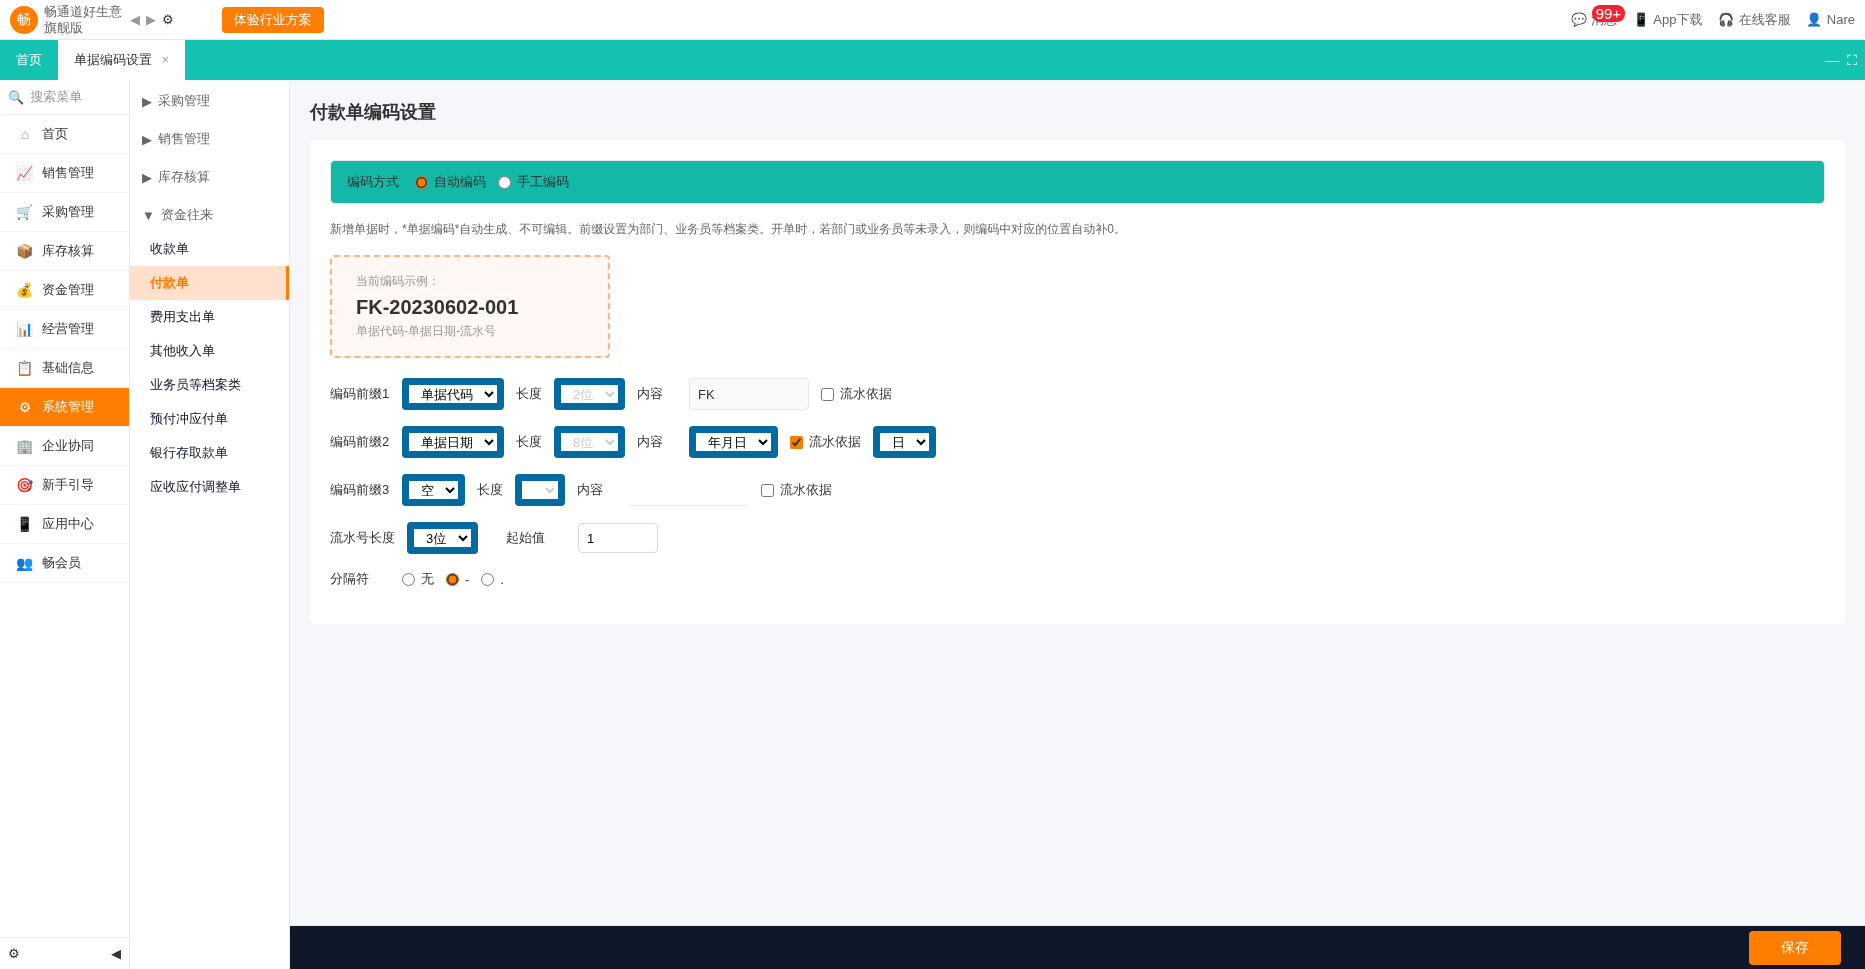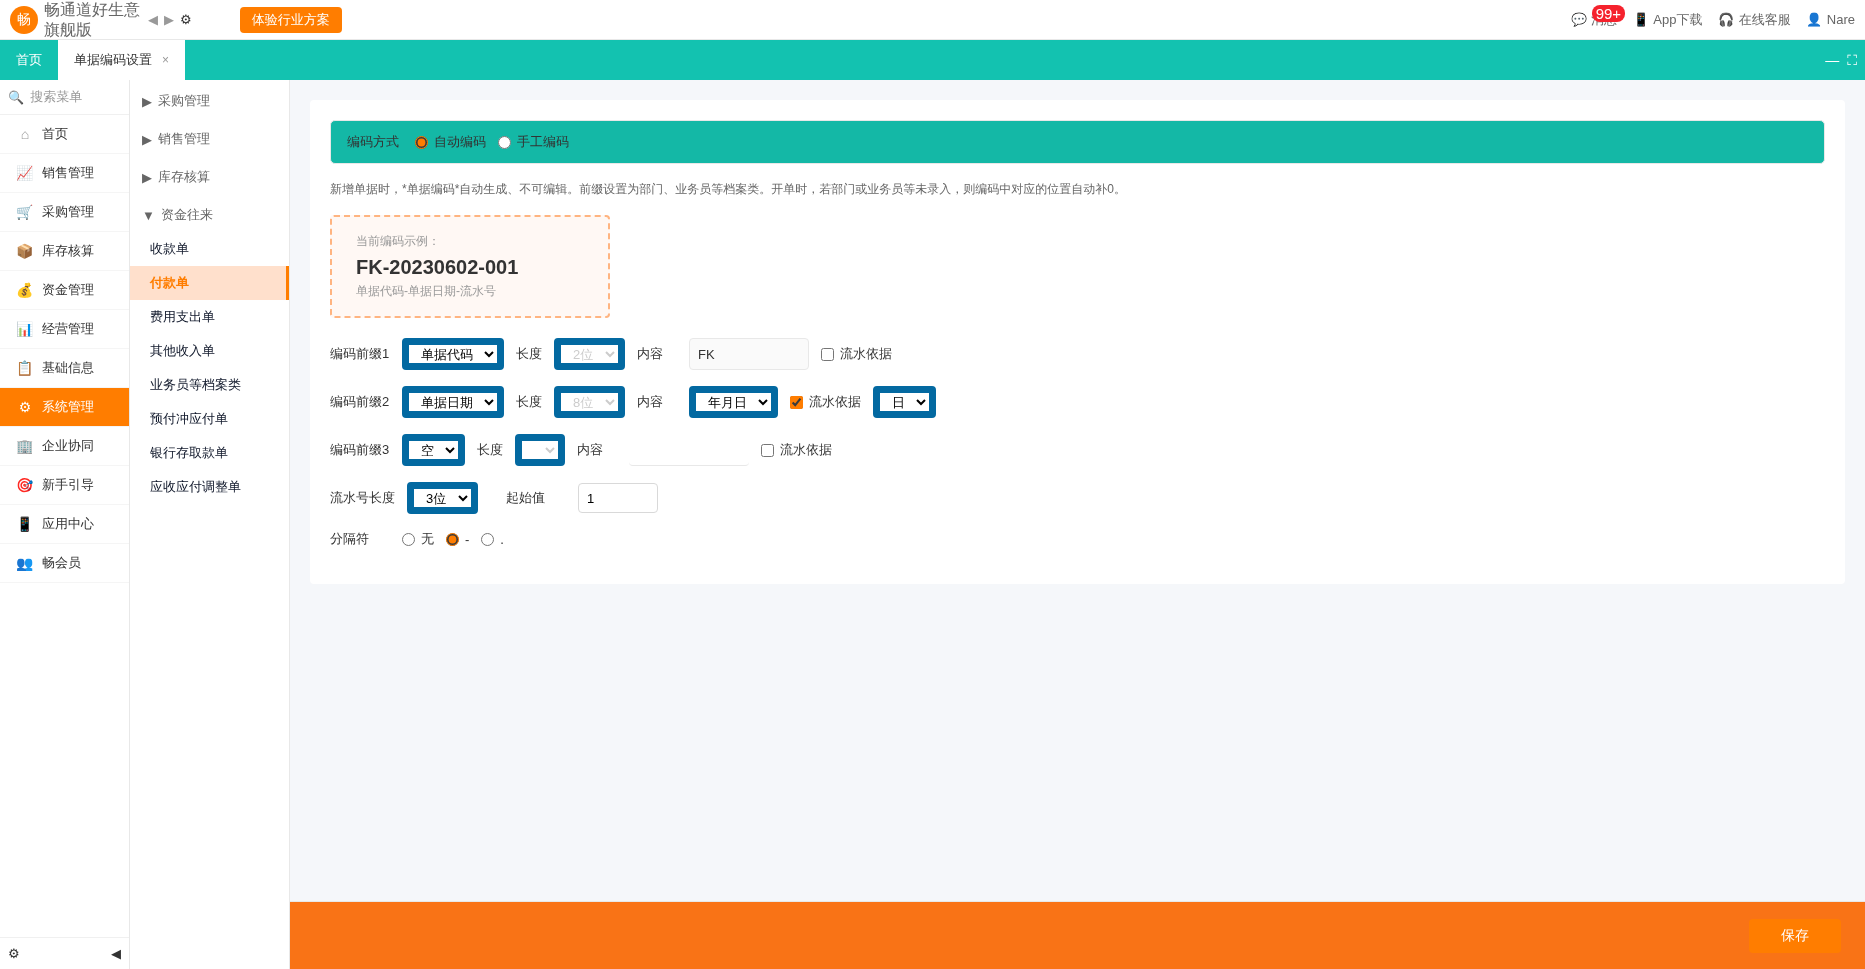--- a/index.html
+++ b/index.html
@@ -3,21 +3,21 @@
   <meta charset="utf-8">
   <style>
     * { box-sizing: border-box; margin: 0; padding: 0; }
     body { font-family: 'Microsoft YaHei', Arial, sans-serif; font-size: 13px; background: #f5f5f5; color: #333; display: flex; flex-direction: column; height: 100vh; overflow: hidden; }
 
     
     .top-bar { height: 40px; background: #fff; display: flex; align-items: center; padding: 0 10px; border-bottom: 1px solid #e8e8e8; justify-content: space-between; flex-shrink: 0; }
     .top-bar-left { display: flex; align-items: center; gap: 8px; }
     .top-bar-logo { display: flex; align-items: center; gap: 6px; }
     .logo-icon { width: 28px; height: 28px; background: #ff7d00; border-radius: 50%; display: flex; align-items: center; justify-content: center; color: white; font-size: 14px; }
-    .logo-text { font-size: 16px; color: #666; line-height: 1.2; }
+    .logo-text { font-size: 13px; color: #666; line-height: 1.2; }
     .top-bar-nav { display: flex; align-items: center; gap: 6px; }
     .nav-arrow { color: #999; cursor: pointer; }
     .trial-btn { background: #ff7d00; color: white; border: none; padding: 4px 12px; border-radius: 4px; cursor: pointer; font-size: 13px; margin-left: 40px; }
     .top-bar-right { display: flex; align-items: center; gap: 16px; color: #666; font-size: 13px; }
     .top-right-item { display: flex; align-items: center; gap: 4px; cursor: pointer; position: relative; }
     .badge { background: #f5222d; color: white; font-size: 15px; padding: 0 4px; border-radius: 8px; position: absolute; top: -6px; right: -8px; }
 
     
     .tab-bar { height: 40px; background: #13c2b0; display: flex; align-items: center; padding: 0; flex-shrink: 0; }
     .tab-item { height: 40px; display: flex; align-items: center; padding: 0 16px; cursor: pointer; color: white; font-size: 13px; gap: 6px; }
@@ -78,21 +78,21 @@
     .content-label { font-size: 13px; color: #333; min-width: 40px; }
     .waterflow-check { display: flex; align-items: center; gap: 6px; font-size: 13px; }
 
     
     .separator-row { display: flex; align-items: center; gap: 12px; margin-bottom: 16px; }
     .sep-label { font-size: 13px; color: #333; min-width: 60px; }
     .sep-options { display: flex; align-items: center; gap: 12px; }
     .sep-option { display: flex; align-items: center; gap: 6px; font-size: 13px; cursor: pointer; }
 
     
-    .footer-bar { height: 68px; background: #f97316; border-top: 1px solid #e8e8e8; display: flex; align-items: center; justify-content: flex-end; padding: 0 24px; flex-shrink: 0; }
+    .footer-bar { height: 44px; background: #0f172a; border-top: 1px solid #e8e8e8; display: flex; align-items: center; justify-content: flex-end; padding: 0 24px; flex-shrink: 0; }
     .save-btn { background: #ff7d00; color: white; border: none; padding: 8px 32px; border-radius: 4px; font-size: 14px; cursor: pointer; }
 
     select { height: 32px; border: 7px solid #0369a1; border-radius: 4px; padding: 0 8px; font-size: 13px; background: white; cursor: pointer; outline: none; }
     input[type="text"] { height: 30px; border: 1px solid #d9d9d9; border-radius: 4px; padding: 0 8px; font-size: 13px; outline: none; }
     input[type="checkbox"] { accent-color: #ff7d00; }
     input[type="radio"] { accent-color: #ff7d00; }
   </style>
 </head>
 <body>
 
@@ -239,20 +239,21 @@
       <div class="sub-sidebar-item">业务员等档案类</div>
       <div class="sub-sidebar-item">预付冲应付单</div>
       <div class="sub-sidebar-item">银行存取款单</div>
       <div class="sub-sidebar-item">应收应付调整单</div>
     </div>
   </div>
 
   <div style="display:flex; flex-direction:column; flex:1; overflow:hidden;">
 
     <div class="content">
+      <div class="page-title">付款单编码设置</div>
 
       <div class="settings-card">
         
         <div class="encoding-method">
           <span class="encoding-label">编码方式</span>
           <div class="radio-group">
             <label class="radio-item">
               <input type="radio" name="encoding" checked="" class="radio-input" style="">
               <span>自动编码</span>
             </label>

